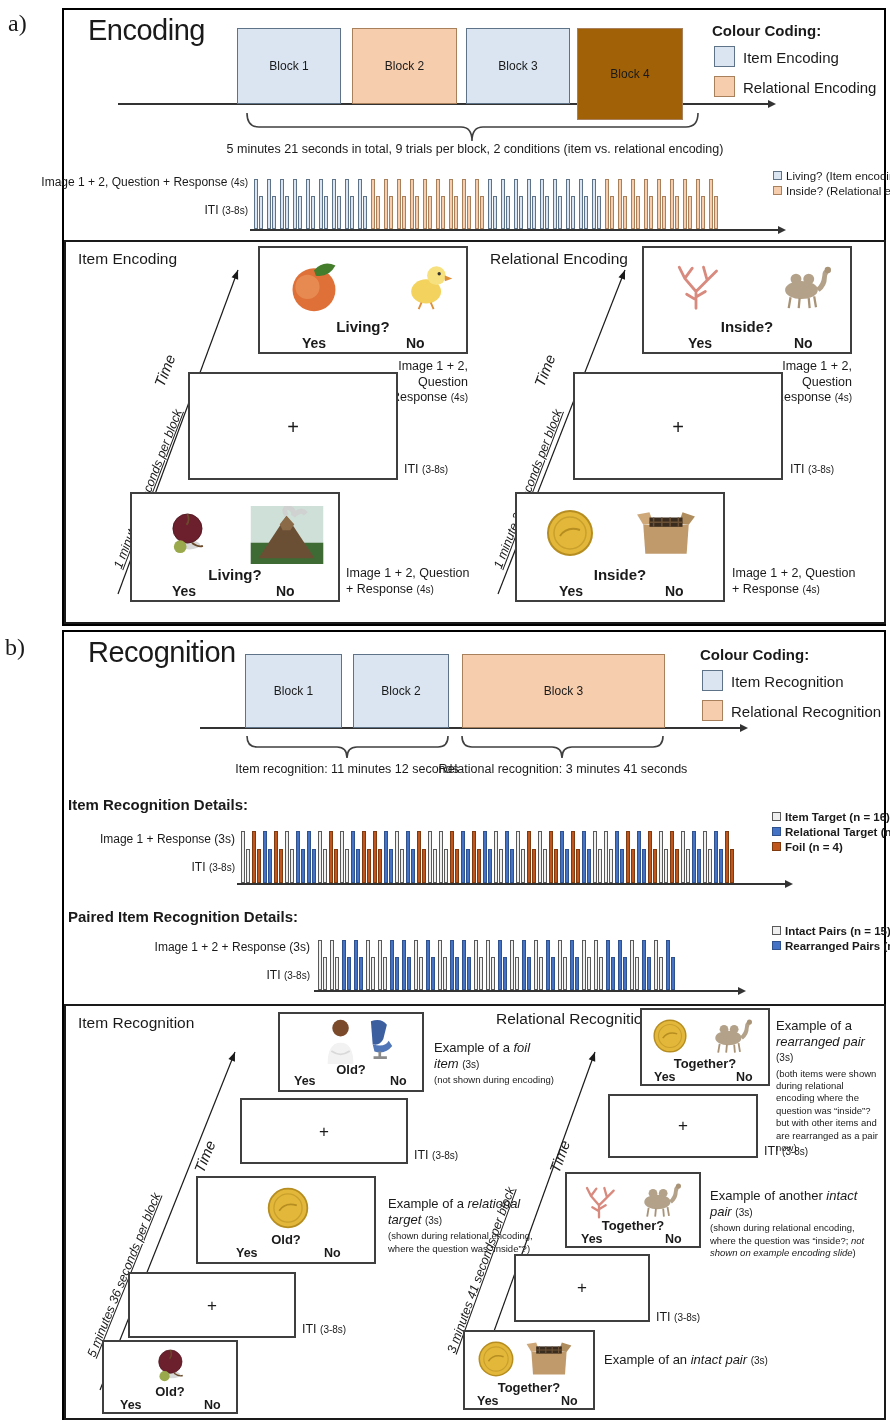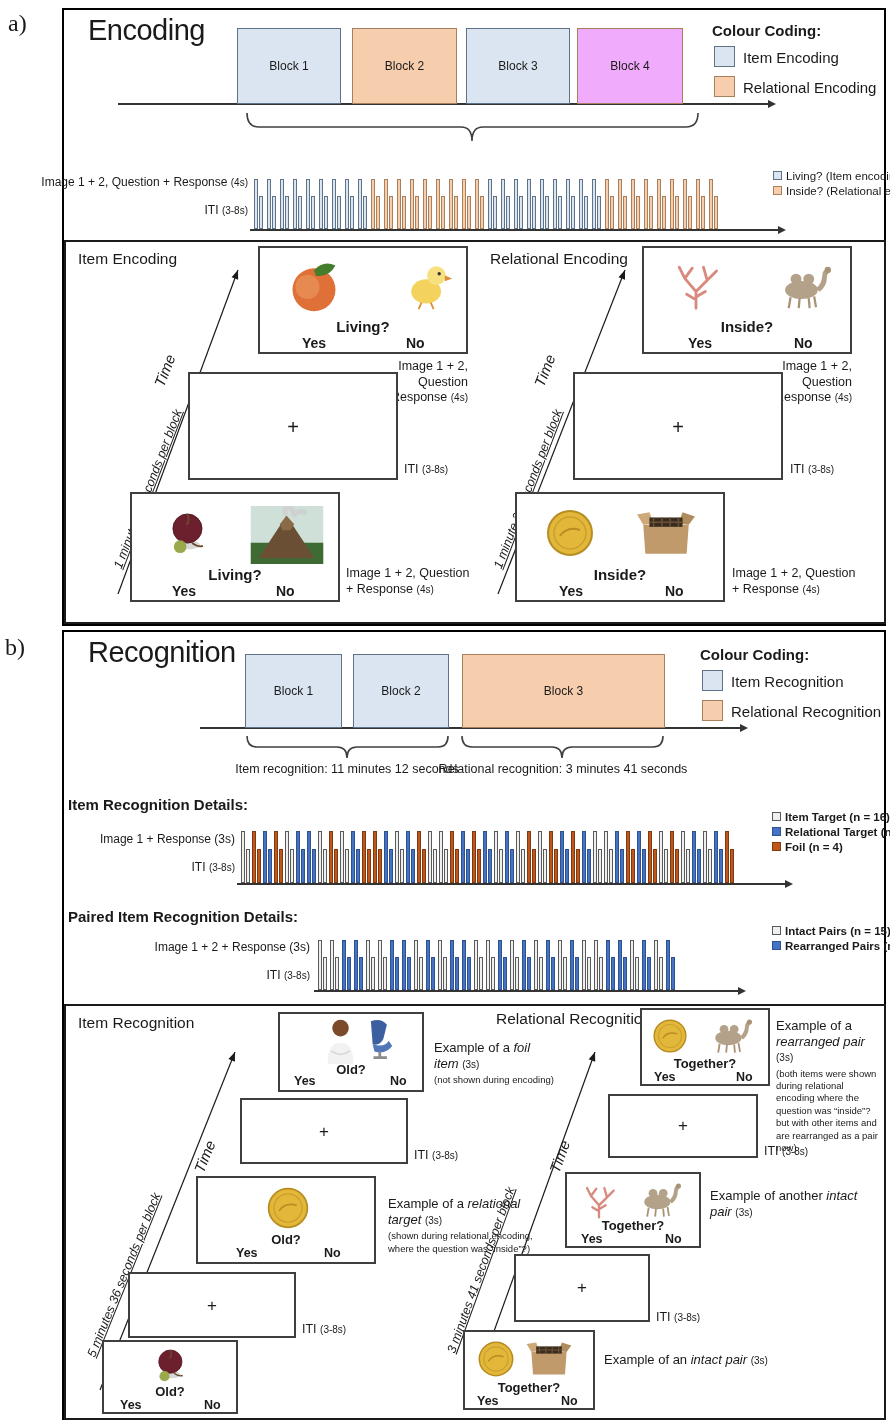--- a/index.html
+++ b/index.html
@@ -55,33 +55,34 @@
   <div class="abs arrowr" style="left:768px;top:100px;"></div>
   <div class="abs block" style="left: 237px; top: 28px; width: 104px; height: 76px; background: rgb(219, 229, 241); border-color: rgb(95, 115, 136);">
       <span>Block 1</span>
     </div>
   <div class="abs block" style="left: 352px; top: 28px; width: 105px; height: 76px; background: rgb(246, 205, 173); border-color: rgb(168, 128, 92);">
       <span>Block 2</span>
     </div>
   <div class="abs block" style="left: 466px; top: 28px; width: 104px; height: 76px; background: rgb(219, 229, 241); border-color: rgb(95, 115, 136);">
       <span>Block 3</span>
     </div>
-  <div class="abs block" style="left: 577px; top: 28px; width: 106px; height: 76px; background: #f0abfc; border-color: rgb(168, 128, 92);">
+  <div class="abs block" style="left: 577px; top: 28px; width: 106px; height: 92px; background: #a16207; border-color: rgb(168, 128, 92);">
       <span>Block 4</span>
     </div>
 
   <div class="abs legend-title" style="left:712px;top:22px;">Colour Coding:</div>
   <div class="abs lsq" style="left: 714px; top: 46px; background: rgb(219, 229, 241); border-color: rgb(95, 115, 136);"></div>
   <div class="abs legend-label" style="left:743px;top:49px;">Item Encoding</div>
   <div class="abs lsq" style="left: 714px; top: 76px; background: rgb(246, 205, 173); border-color: rgb(168, 128, 92);"></div>
   <div class="abs legend-label" style="left:743px;top:79px;">Relational Encoding</div>
 
   <svg class="abs brace" style="left:245px;top:110px;" width="456" height="34">
     <path d="M2,3 Q2,17 14,17 L216,17 Q227,17 227,31 Q227,17 238,17 L441,17 Q453,17 453,3"></path>
   </svg>
+  <div class="abs bracetext" style="left:150px;top:142px;width:650px;">5 minutes 21 seconds in total, 9 trials per block, 2 conditions (item vs. relational encoding)</div>
 
   <div class="abs trainlabel" style="left:38px;top:175px;width:210px;">
     <span>Image 1 + 2, Question + Response</span> <span class="sub">(4s)</span>
   </div>
   <div class="abs trainlabel" style="left:148px;top:203px;width:100px;">
     <span>ITI</span> <span class="sub">(3-8s)</span>
   </div>
   <div class="abs train" style="left:254px;top:179px;height:50px;">
       <div class="trial" style="margin-right: 4px;">
         <div style="width: 4px; height: 50px; background: rgb(219, 229, 241); border: 1px solid rgb(95, 115, 136);"></div>
@@ -857,20 +858,21 @@
           <circle cx="59" cy="11" r="3.5" fill="#a89377"></circle>
           <path d="M18 41 l-2 12 M28 42 l-1 11 M38 42 l1 11 M44 40 l2 12" stroke="#a89377" stroke-width="2.5"></path>
         </svg>
       </span>
     <div class="abs q2" style="left:0;top:44px;">Together?</div>
     <span class="abs yn2" style="left:14px;top:58px;">Yes</span>
     <span class="abs yn2" style="left:98px;top:58px;">No</span>
   </div>
   <div class="abs anno" style="left:710px;top:1188px;width:170px;">
     <span>Example of another </span><i>intact pair</i> <span class="sub">(3s)</span>
+    <div class="note"><span>(shown during relational encoding, where the question was “inside?; </span><i>not shown on example encoding slide</i><span>)</span></div>
   </div>
   <div class="abs slidebox" style="left:514px;top:1254px;width:136px;height:68px;">
     <div class="abs fixcross" style="left:0;top:22px;font-size:17px;">+</div>
   </div>
   <div class="abs caption" style="left:656px;top:1310px;">
     <span>ITI</span> <span class="sub">(3-8s)</span>
   </div>
   <div class="abs slidebox" style="left:463px;top:1330px;width:132px;height:80px;">
     <span class="abs icon" style="left:12px;top:8px;">
         <svg width="38" height="38" viewBox="0 0 50 50">

